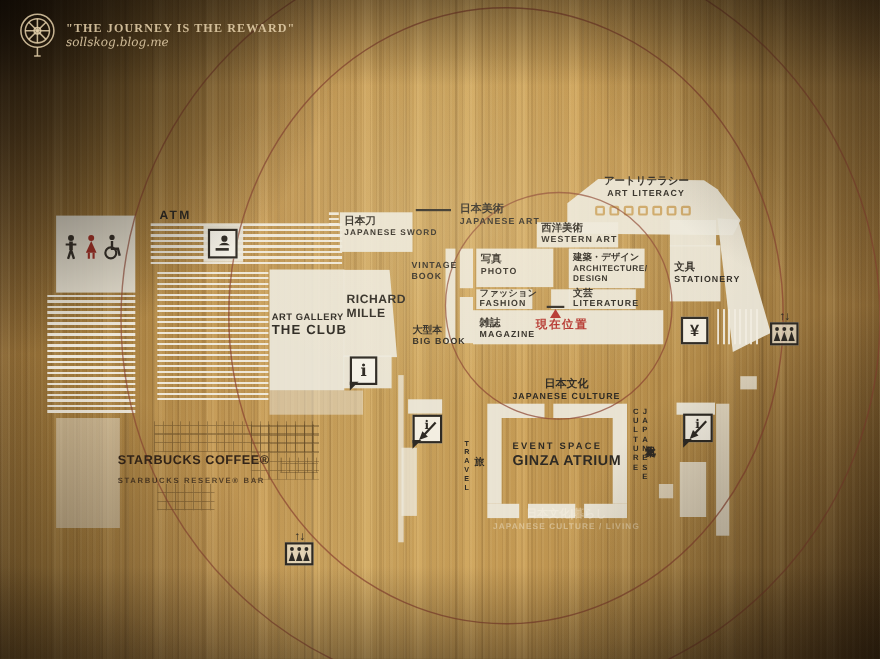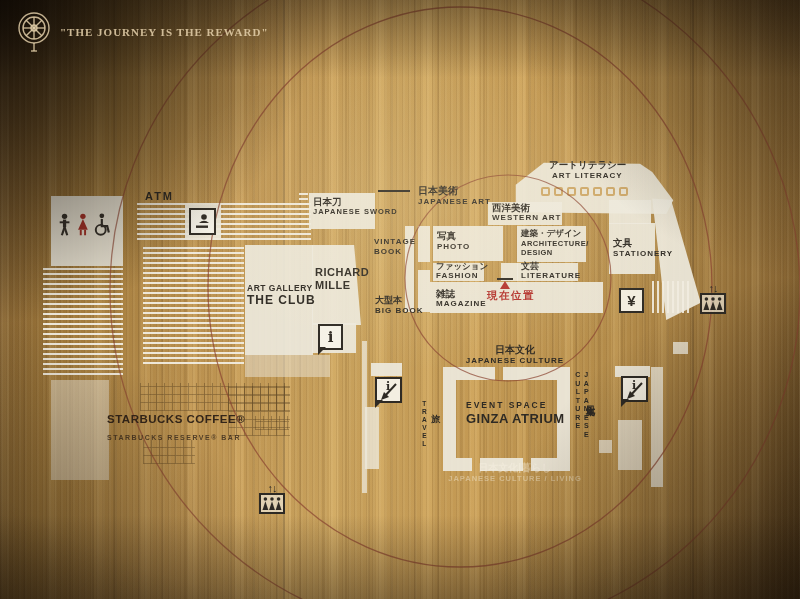--- a/index.html
+++ b/index.html
@@ -296,15 +296,16 @@
         <line x1="18" y1="7" x2="18" y2="29"></line>
           <line x1="7" y1="18" x2="29" y2="18"></line>
         <line x1="10.2" y1="10.2" x2="25.8" y2="25.8"></line>
           <line x1="25.8" y1="10.2" x2="10.2" y2="25.8"></line>
         <line x1="18" y1="33" x2="18" y2="41"></line>
           <line x1="15" y1="41" x2="21" y2="41"></line>
       </g>
     </svg>
     <div>
       <div class="wm-quote">"THE JOURNEY IS THE REWARD"</div>
+      <div class="wm-blog">sollskog.blog.me</div>
     </div>
   </div>
 </div>
 
 </body></html>

